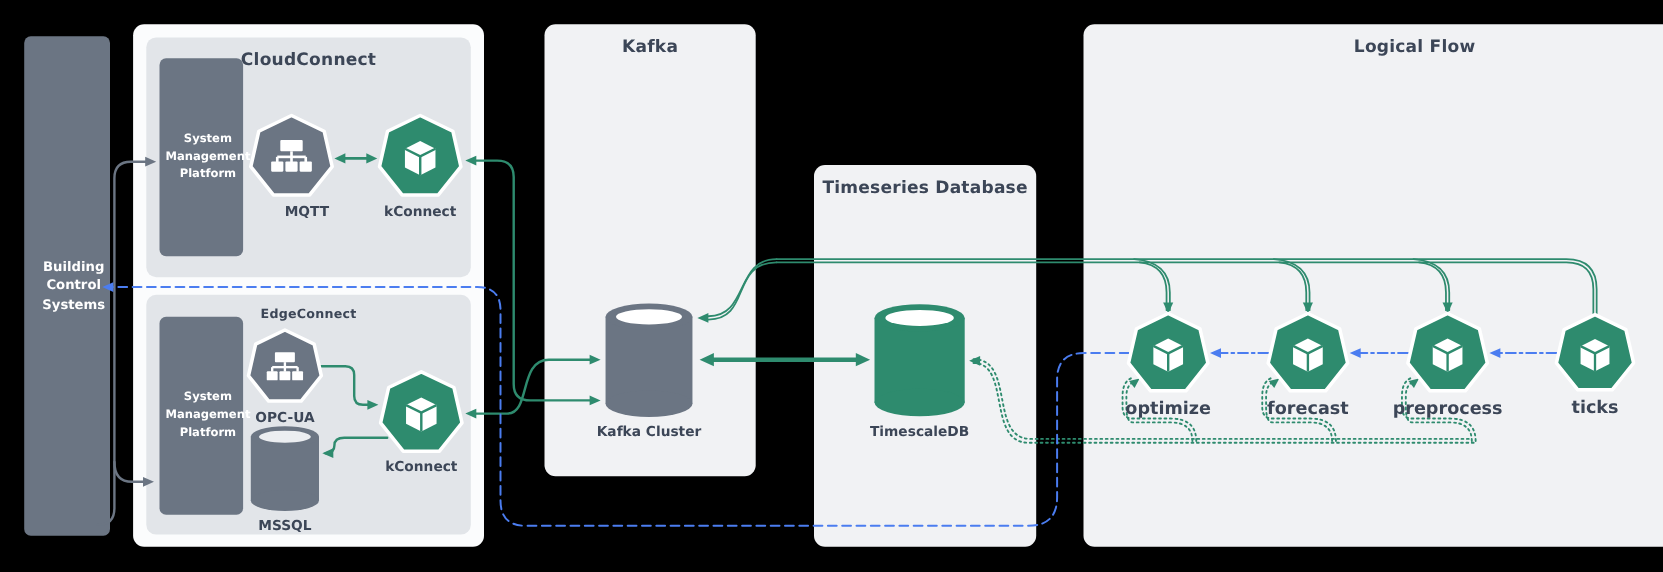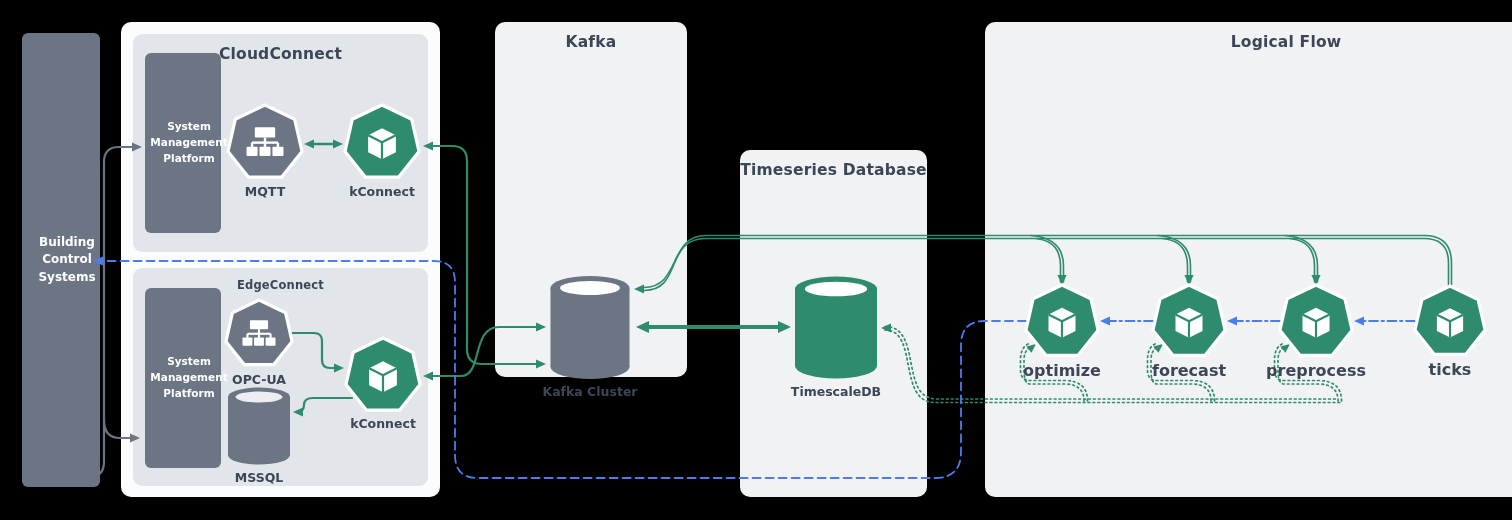--- a/index.html
+++ b/index.html
@@ -34,25 +34,25 @@
   <div class="box box-outer" style="left:121px;top:22px;width:319px;height:475px;"></div>
 
   <div class="box box-sub" style="left:133px;top:34px;width:295px;height:218px;">
     <div class="box-title">CloudConnect</div>
   </div>
 
   <div class="box box-sub" style="left:133px;top:268px;width:295px;height:218px;">
     <div class="box-title small">EdgeConnect</div>
   </div>
 
-  <div class="box box-light" style="left:495px;top:22px;width:192px;height:355px;">
+  <div class="box box-light" style="left:495px;top:22px;width:192px;height:411px;">
     <div class="box-title">Kafka</div>
   </div>
 
-  <div class="box box-light" style="left:740px;top:150px;width:187px;height:347px;">
+  <div class="box box-light" style="left:740px;top:150px;width:202px;height:347px;">
     <div class="box-title">Timeseries Database</div>
   </div>
 
   <div class="box box-light" style="left:985px;top:22px;width:602px;height:475px;">
     <div class="box-title">Logical Flow</div>
   </div>
 
   <div class="slab smp" style="left:145px;top:53px;width:64px;height:180px;">
     <span>System Management Platform</span>
   </div>
@@ -204,21 +204,21 @@
         <ellipse cx="836" cy="289" rx="31.16" ry="7.249999999999999" fill="#FFFFFF"></ellipse>
       </g>
       <g>
         <rect x="228" y="397" width="62" height="58" fill="#6B7583"></rect>
         <ellipse cx="259" cy="455" rx="31" ry="9.5" fill="#6B7583"></ellipse>
         <ellipse cx="259" cy="397" rx="31" ry="9.5" fill="#6B7583"></ellipse>
         <ellipse cx="259" cy="397" rx="23.56" ry="5.51" fill="#ECEEF1"></ellipse>
       </g>
     </svg>
 
-  <div class="node-label" style="left:265px;top:184px;">MQTT</div>
+  <div class="node-label" style="left:279px;top:184px;">MQTT</div>
   <div class="node-label" style="left:382px;top:184px;">kConnect</div>
   <div class="node-label" style="left:259px;top:372px;">OPC-UA</div>
   <div class="node-label" style="left:259px;top:470px;">MSSQL</div>
   <div class="node-label" style="left:383px;top:416px;">kConnect</div>
   <div class="node-label" style="left:590px;top:384px;">Kafka Cluster</div>
   <div class="node-label" style="left:836px;top:384px;">TimescaleDB</div>
   <div class="node-label proc" style="left:1062px;top:361px;">optimize</div>
   <div class="node-label proc" style="left:1189px;top:361px;text-align:center;">forecast</div>
   <div class="node-label proc" style="left:1316px;top:361px;">preprocess</div>
   <div class="node-label proc" style="left:1450px;top:360px;">ticks</div>

